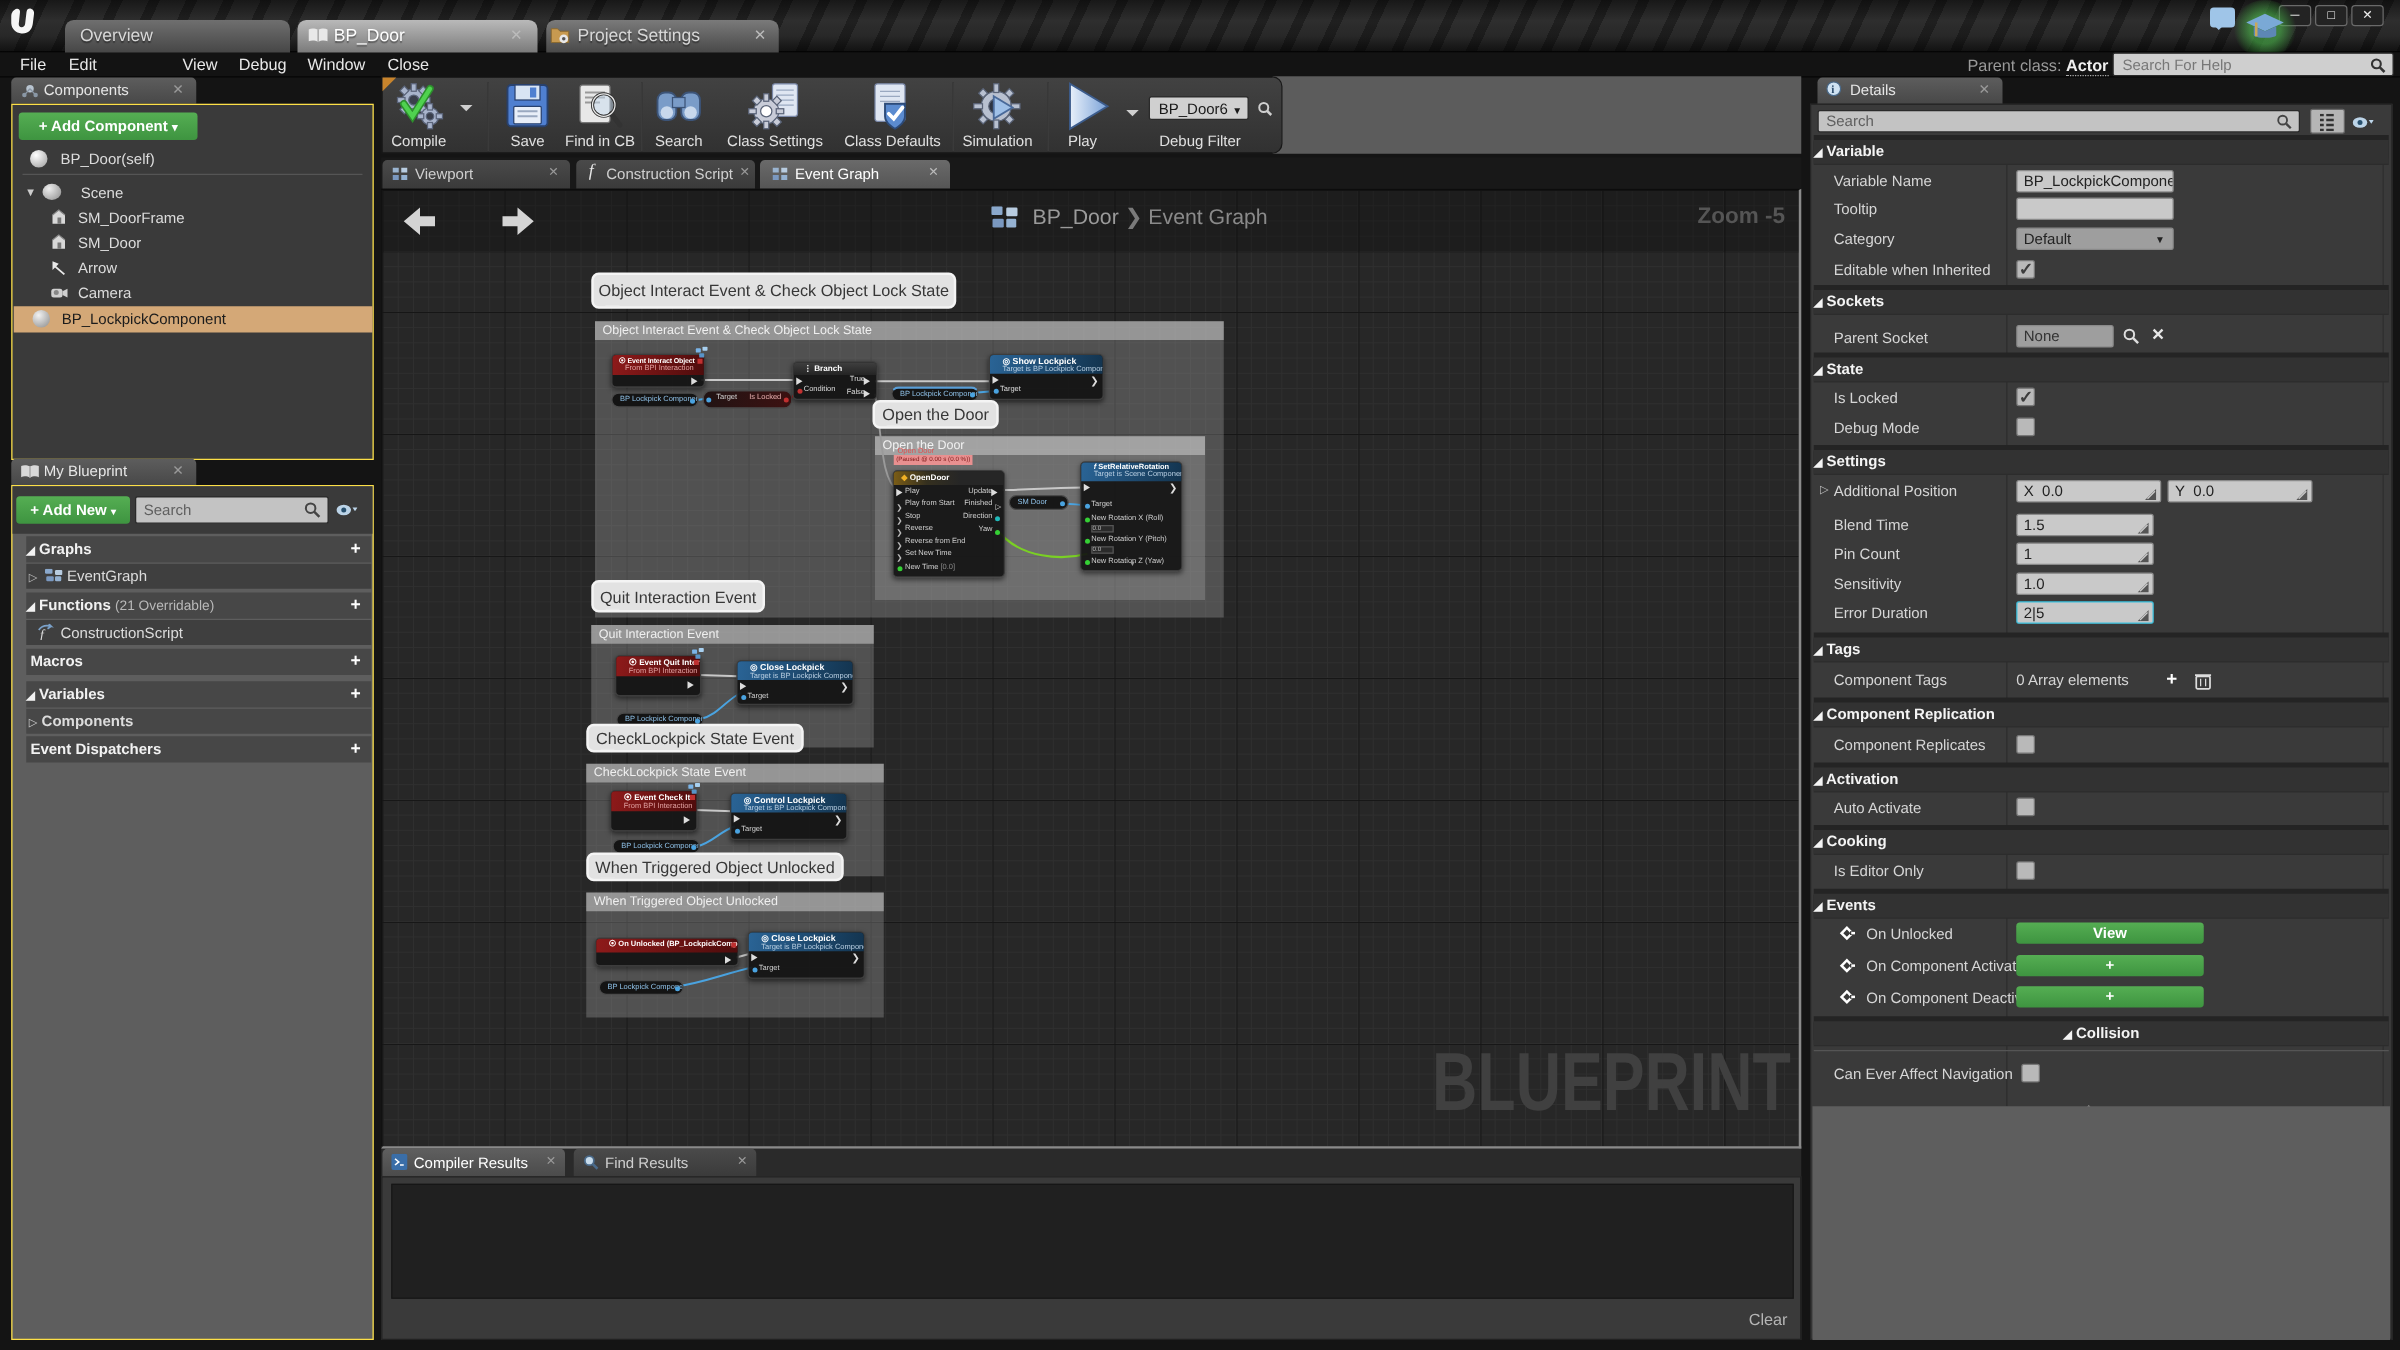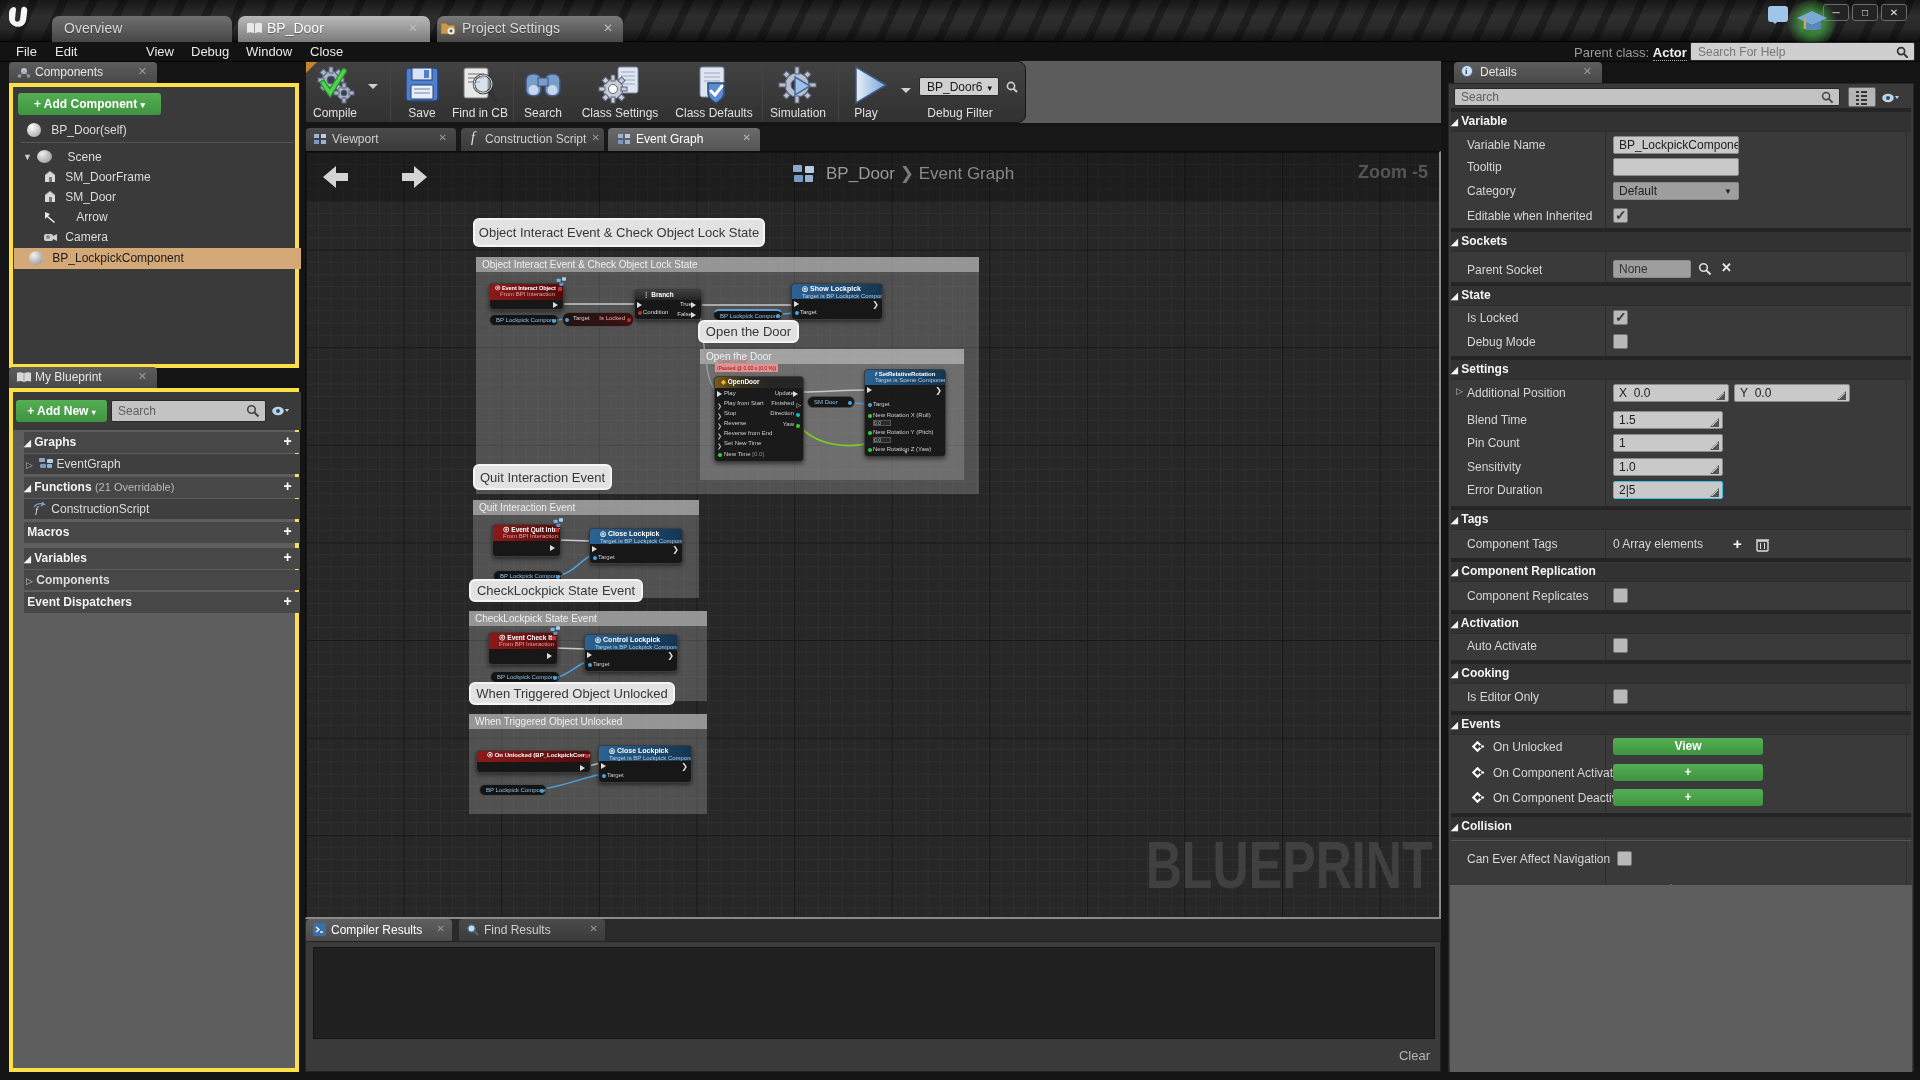--- a/index.html
+++ b/index.html
@@ -21,21 +21,21 @@
 #winbtns { position:absolute; right:13px; top:4px; }
 .winbtn { display:inline-block; width:26px; height:17px; background:#232323; border:1px solid #6a6a6a; border-radius:3px; margin-left:3px; color:#eee; text-align:center; font-size:10px; line-height:15px; vertical-align:top; }
 
 
 #menubar { left:0; top:42px; width:1920px; height:20px; background:#131313; border-bottom:1px solid #060606; }
 .menuitem { position:absolute; top:44px; color:#e8e8e8; font-size:13px; }
 
 
 .ptab { position:absolute; height:21px; background:linear-gradient(#5d5d5d,#484848); border-radius:4px 4px 0 0; color:#e6e6e6; font-size:12px; }
 .ptab .closex { position:absolute; color:#9a9a9a; font-size:11px; top:3px; }
-.pbody { position:absolute; background:#3a3a3a; border:4px solid #fde047; }
+.pbody { position:absolute; background:#3a3a3a; border:1px solid #fde047; }
 .greenbtn { position:absolute; background:linear-gradient(#55ae53,#3e9440); border-radius:3px; color:#fff; font-size:12px; font-weight:bold; text-align:center; }
 .searchbox { position:absolute; background:#c3c3c3; border:1px solid #2a2a2a; border-radius:2px; color:#5f5f5f; font-size:12px; }
 .mag { position:absolute; }
 
 
 .crow { position:absolute; left:10px; color:#dcdcdc; font-size:12px; white-space:nowrap; }
 
 
 .mbhead { position:absolute; left:11px; width:276px; height:21px; background:#474747; color:#f2f2f2; font-size:12px; font-weight:bold; line-height:21px; }
 .mbrow  { position:absolute; left:11px; width:276px; height:20px; background:#3f3f3f; color:#dcdcdc; font-size:12px; line-height:20px; }
@@ -189,21 +189,21 @@
           <path d="M2 5 L7 1 L12 5 L12 12 L2 12 Z" fill="#d8d8d8"></path>
           <path d="M2 5 L7 1 L12 5" fill="none" stroke="#888" stroke-width="1"></path>
           <rect x="6" y="7" width="3" height="5" fill="#777"></rect>
         </svg>
       <span style="margin-left:5px;">SM_Door</span>
     </div>
     <div class="crow" style="top:120px; left:30px; height:20px; line-height:20px;">
       <svg width="14" height="13" viewBox="0 0 14 13" style="vertical-align:-2px;">
           <path d="M2 2 L7 4 L5 6 L12 12 L11 13 L4 7 L2 9 Z" fill="#e8e8e8"></path>
         </svg>
-      <span style="margin-left:16px;">Arrow</span>
+      <span style="margin-left:5px;">Arrow</span>
     </div>
     <div class="crow" style="top:140px; left:30px; height:20px; line-height:20px;">
       <svg width="15" height="12" viewBox="0 0 15 12" style="vertical-align:-2px;">
           <rect x="1" y="3" width="9" height="7" rx="2" fill="#d0d0d0"></rect>
           <path d="M10 5 L14 3 L14 10 L10 8 Z" fill="#d0d0d0"></path>
           <circle cx="5" cy="6" r="2" fill="#888"></circle>
         </svg>
       <span style="margin-left:4px;">Camera</span>
     </div>
 
@@ -840,21 +840,21 @@
           <svg class="abs" style="left:19px; top:1px;" width="15" height="15" viewBox="0 0 15 15">
             <rect x="3.5" y="3.5" width="8" height="8" transform="rotate(45 7.5 7.5)" fill="#fff"></rect>
             <rect x="5.5" y="5.5" width="4" height="4" transform="rotate(45 7.5 7.5)" fill="#383838"></rect>
             <rect x="10" y="6" width="4" height="3" fill="#383838"></rect>
             <rect x="11" y="6.5" width="3" height="2" fill="#fff"></rect>
           </svg>
           <span class="dlabel" style="left:42px; top:2px;">On Component Deactivǽ</span>
           <div class="greenbtn" style="left:162px; top:0px; width:150px; height:17px; line-height:17px;">+</div>
         </div>
 
-      <div class="dhead" style="top:733px;"><span style="font-size:9px;">◢</span> Collision</div>
+      <div class="dhead" style="top:733px;text-align:center;"><span style="font-size:9px;">◢</span> Collision</div>
       <div class="abs" style="left:2px; top:756px; width:460px; height:1px; background:#555;"></div>
       <div class="drow" style="top:766px;">
           <span class="dlabel" style="top:2px;">Can Ever Affect Navigation</span>
           <div class="checkbox" style="left:166px; top:1px;"></div>
         </div>
       <div class="abs" style="left:216px; top:794px; width:0; height:0; border:6px solid transparent; border-bottom:7px solid #999;"></div>
       <div class="abs" style="left:1px; top:801px; width:462px; height:187px; background:#5e5e5e;"></div>
     </div>
   </div>
 

